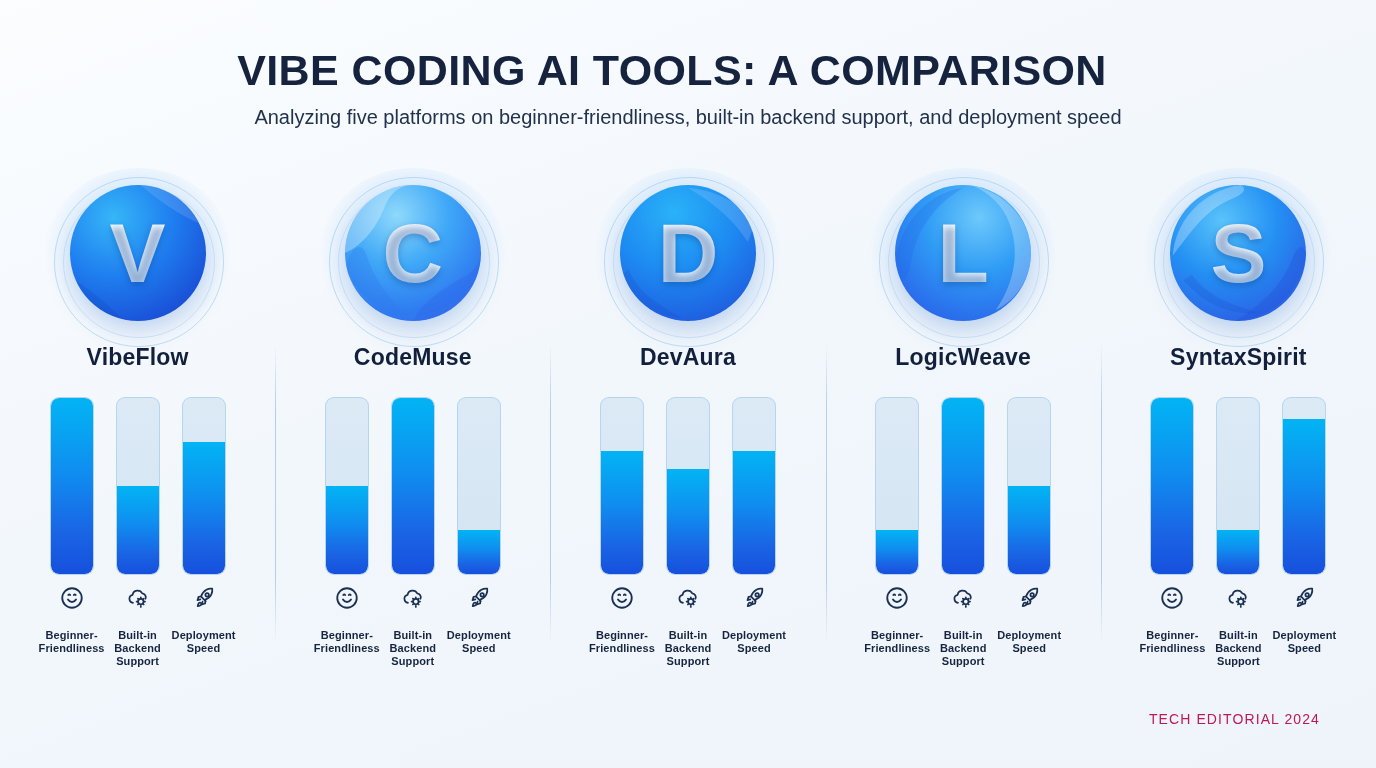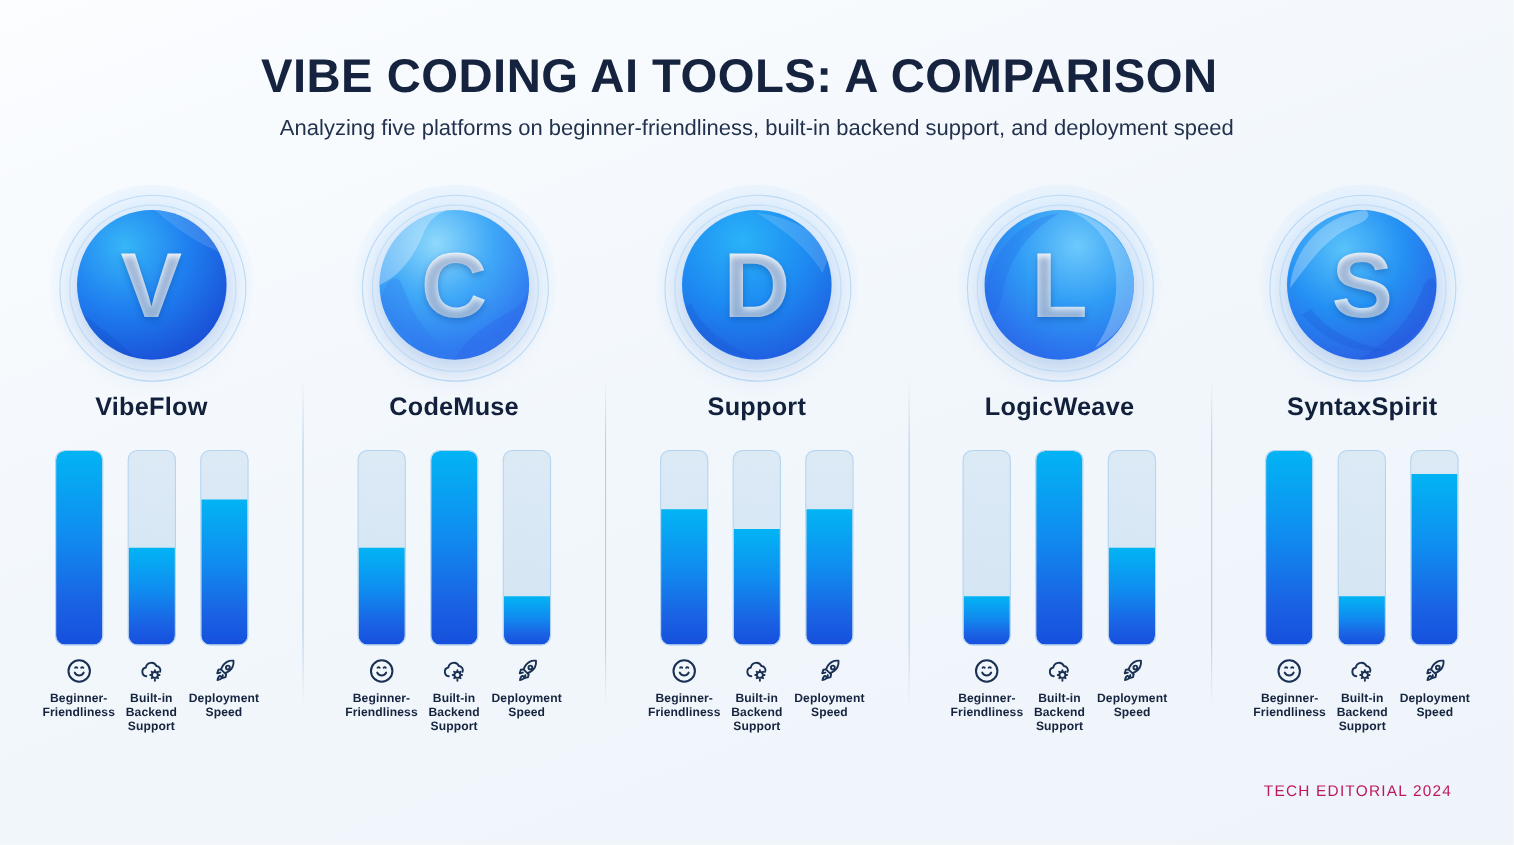--- a/index.html
+++ b/index.html
@@ -72,21 +72,21 @@
     position:absolute;left:0;right:0;bottom:0;border-radius:0 0 8px 8px;
     background:linear-gradient(180deg,#02b4f4 0%,#0f8ef0 42%,#1a63e4 78%,#1650dd 100%);
   }
   .bar-track.full .bar-fill{border-radius:8px;}
 
   
   .metrics{margin-top:10px;display:flex;gap:22px;align-items:flex-start;}
   .metric{width:44px;display:flex;flex-direction:column;align-items:center;}
   .metric .ico{width:26px;height:26px;display:block;}
   .metric .mlabel{
-    margin-top:6px;width:88px;text-align:center;font-size:11px;font-weight:bold;
+    margin-top:18px;width:88px;text-align:center;font-size:11px;font-weight:bold;
     color:#16253f;line-height:1.18;letter-spacing:.1px;
   }
 
   
   .scale-wrap{position:absolute;left:0;top:676px;width:1376px;}
   .scale-bar{
     margin:0 auto;width:490px;height:20px;border-radius:10px;overflow:hidden;
     display:flex;box-shadow:0 2px 5px rgba(60,110,180,.13);
   }
   .scale-seg{flex:1 1 0;height:100%;}
@@ -233,21 +233,21 @@
           <div class="logo-ring"></div>
           <div class="logo-ring2"></div>
           <div class="logo-disc" style="background:radial-gradient(circle at 40% 20%, #2ab2f8 0%, #1d8bf2 44%, #1f5fe0 82%, #2a4fd6 100%)">
             <svg class="swirl" viewBox="0 0 100 100">
               <path d="M100 26C86 12 70 4 50 2 70 14 84 26 94 42z" fill="#ffffff" opacity=".14"></path>
               <path d="M2 66c8 20 22 30 44 32C28 88 14 80 6 62z" fill="#1442c4" opacity=".18"></path>
             </svg>
             <span class="logo-letter">D</span>
           </div>
         </div>
-        <div class="name">Support</div>
+        <div class="name">DevAura</div>
         <div class="bars">
           <div class="bar-track">
             <div class="bar-fill" style="height:70%"></div>
           </div>
           <div class="bar-track">
             <div class="bar-fill" style="height:60%"></div>
           </div>
           <div class="bar-track">
             <div class="bar-fill" style="height:70%"></div>
           </div>

